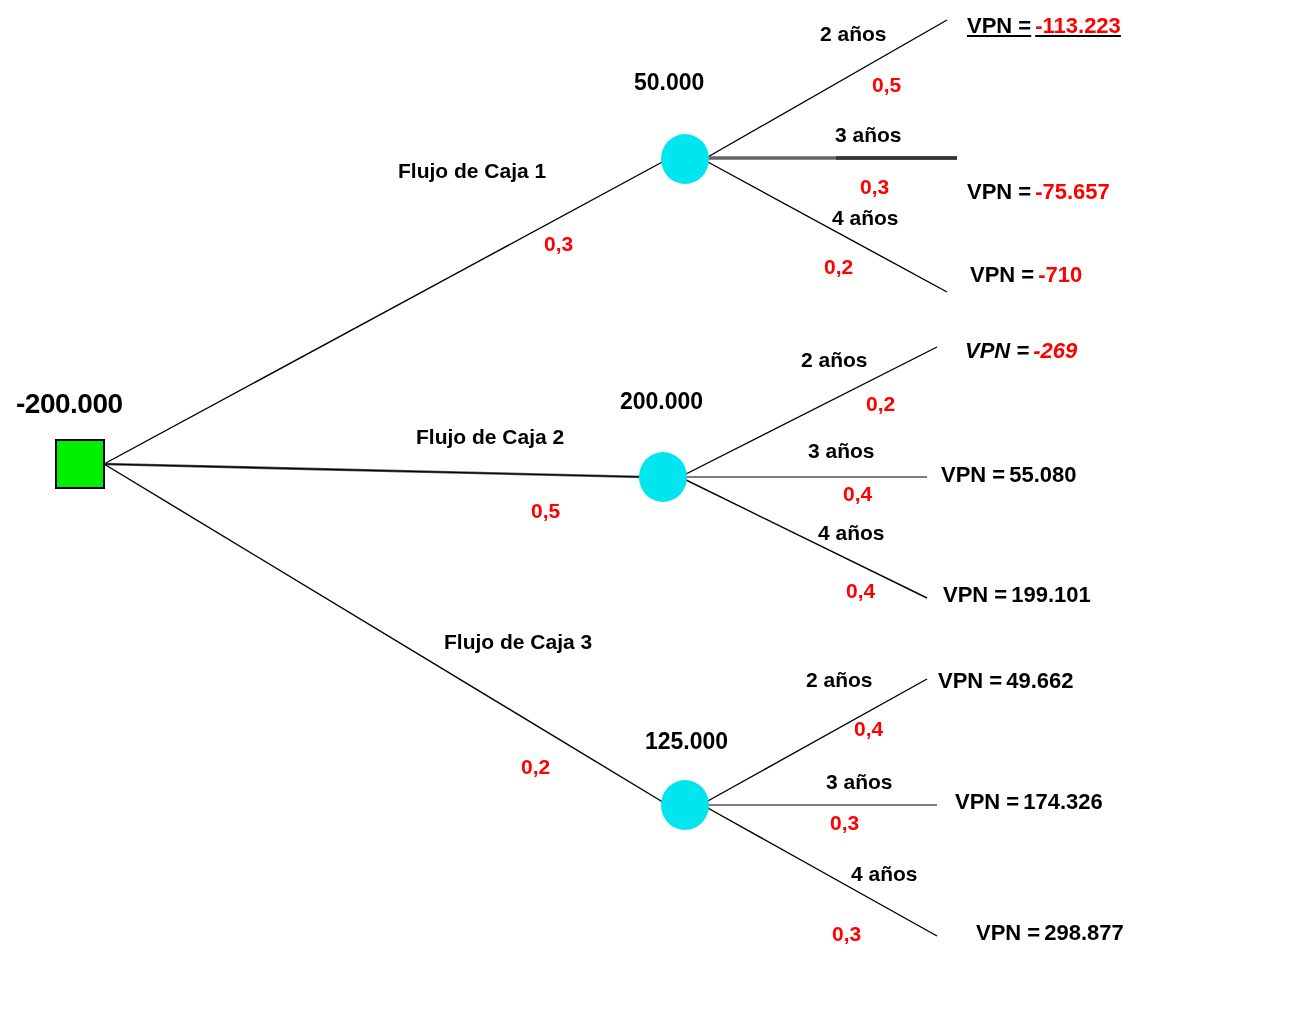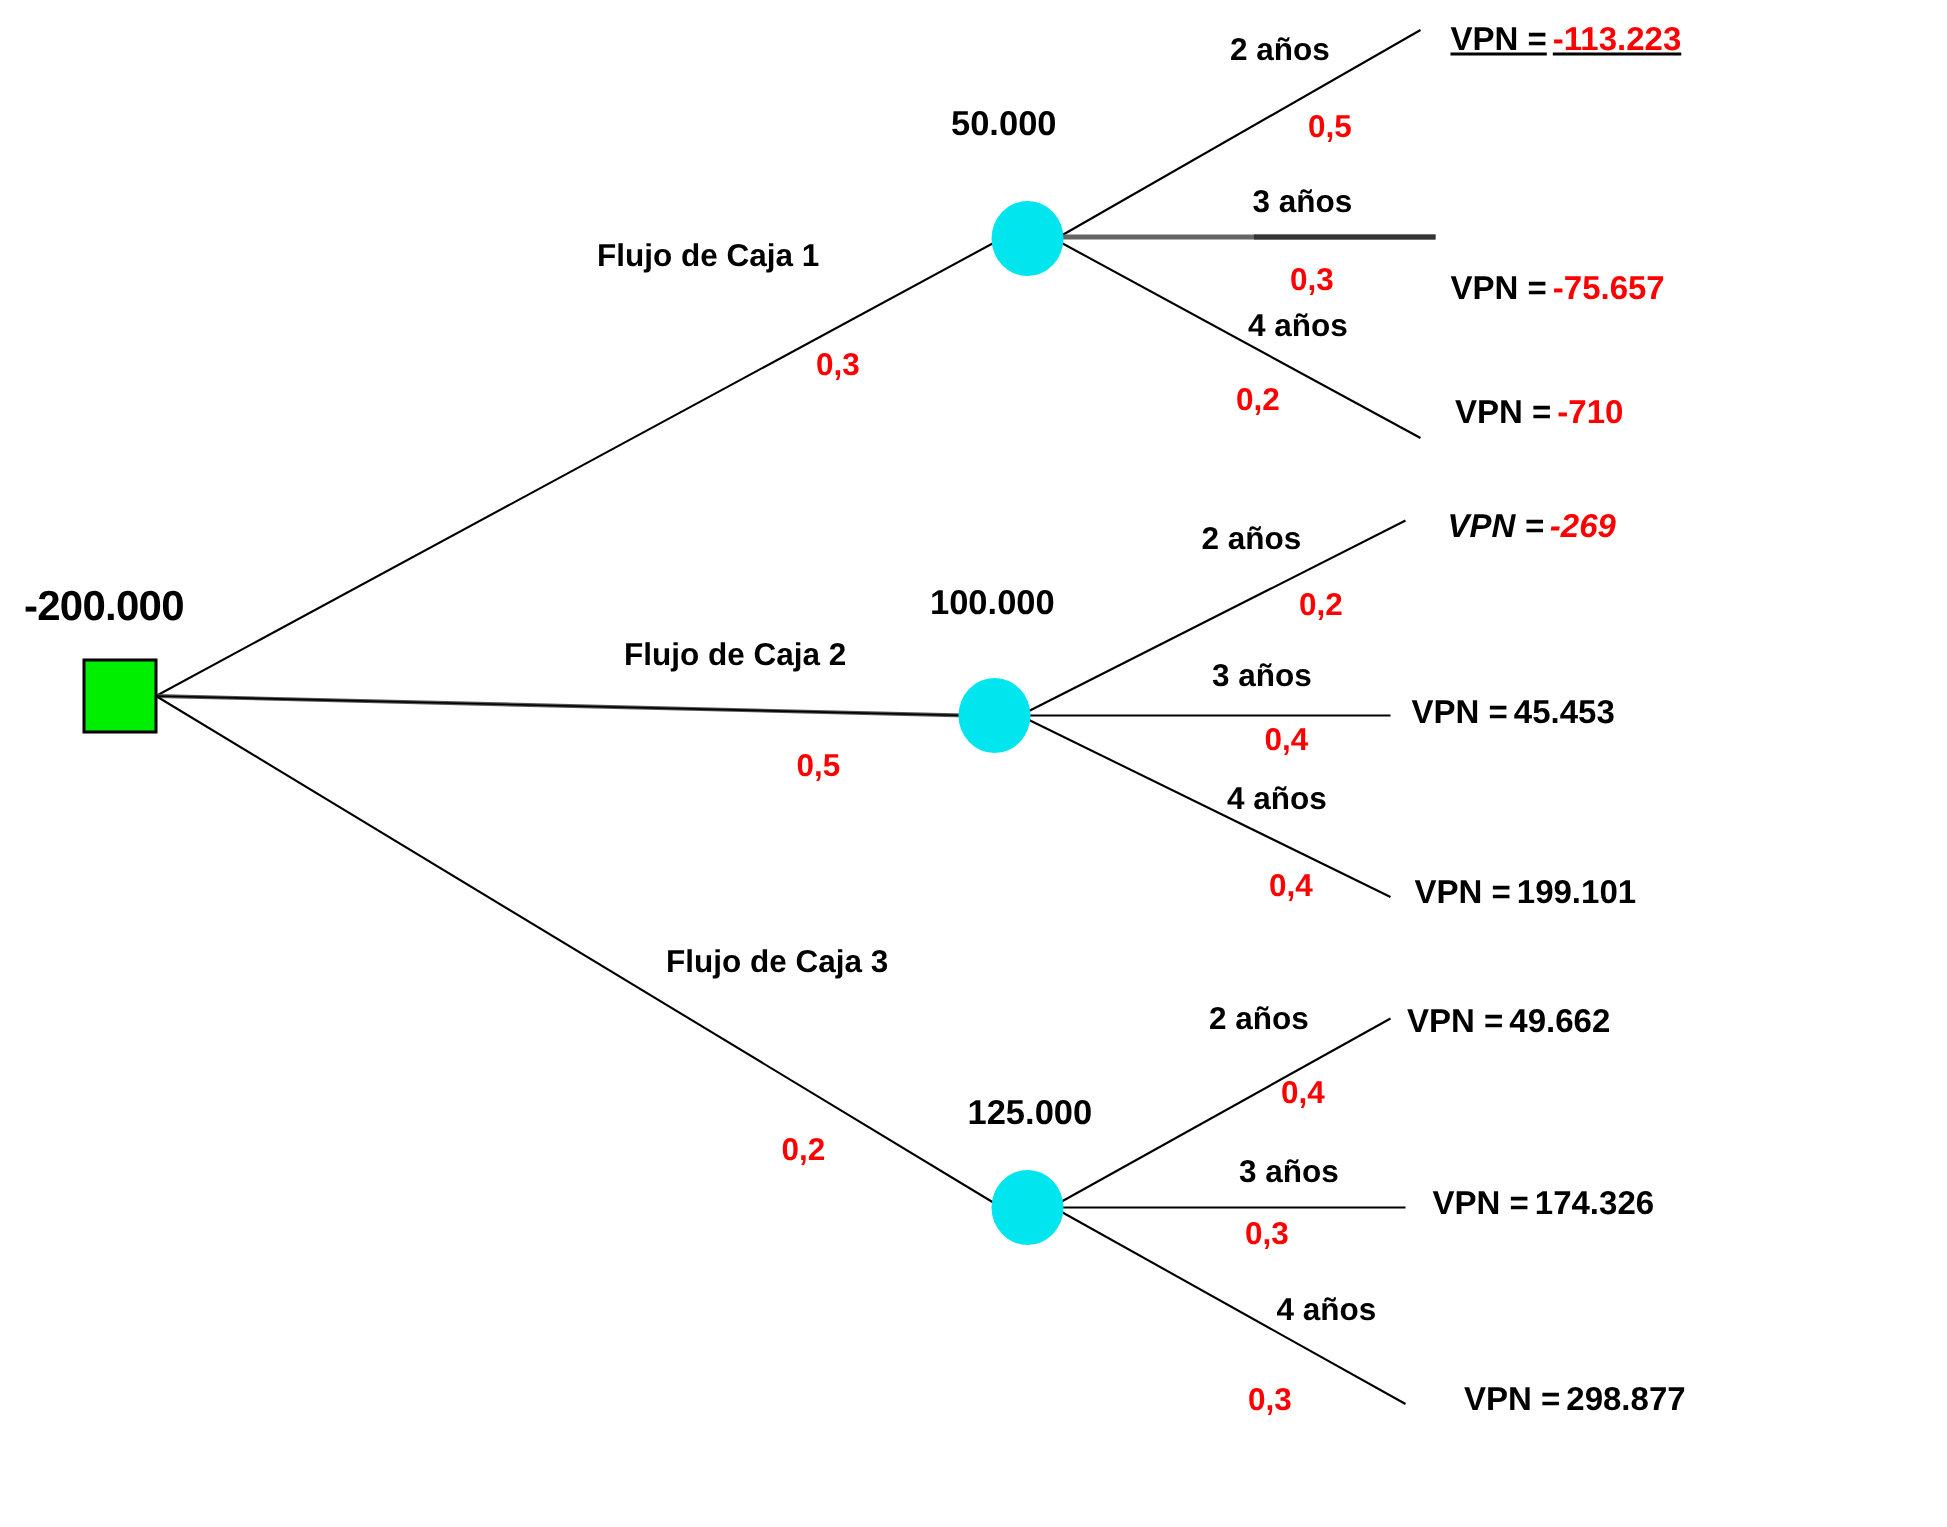--- a/index.html
+++ b/index.html
@@ -93,32 +93,32 @@
   </div>
 
   <div class="lbl lbl-black years" style="left:832px; top:207px;">4 años</div>
   <div class="lbl lbl-red prob" style="left:824px; top:256px;">0,2</div>
   <div class="lbl lbl-black vpn" style="left:970px; top:264px;">
     <span>VPN =</span><span class="vpn-val lbl-red">-710</span>
   </div>
 
   <div class="lbl lbl-black branch-name" style="left:416px; top:426px;">Flujo de Caja 2</div>
   <div class="lbl lbl-red prob" style="left:531px; top:500px;">0,5</div>
-  <div class="lbl lbl-black node-amount" style="left:620px; top:390px;">100.000</div>
+  <div class="lbl lbl-black node-amount" style="left:620px; top:390px;">200.000</div>
 
   <div class="lbl lbl-black years" style="left:801px; top:349px;">2 años</div>
   <div class="lbl lbl-red prob" style="left:866px; top:393px;">0,2</div>
   <div class="lbl lbl-black vpn" style="left:965px; top:340px;font-style:italic;">
     <span>VPN =</span><span class="vpn-val lbl-red">-269</span>
   </div>
 
   <div class="lbl lbl-black years" style="left:808px; top:440px;">3 años</div>
   <div class="lbl lbl-red prob" style="left:843px; top:483px;">0,4</div>
   <div class="lbl lbl-black vpn" style="left:941px; top:464px;">
-    <span>VPN =</span><span class="vpn-val">45.453</span>
+    <span>VPN =</span><span class="vpn-val">55.080</span>
   </div>
 
   <div class="lbl lbl-black years" style="left:818px; top:522px;">4 años</div>
   <div class="lbl lbl-red prob" style="left:846px; top:580px;">0,4</div>
   <div class="lbl lbl-black vpn" style="left:943px; top:584px;">
     <span>VPN =</span><span class="vpn-val">199.101</span>
   </div>
 
   <div class="lbl lbl-black branch-name" style="left:444px; top:631px;">Flujo de Caja 3</div>
   <div class="lbl lbl-red prob" style="left:521px; top:756px;">0,2</div>

